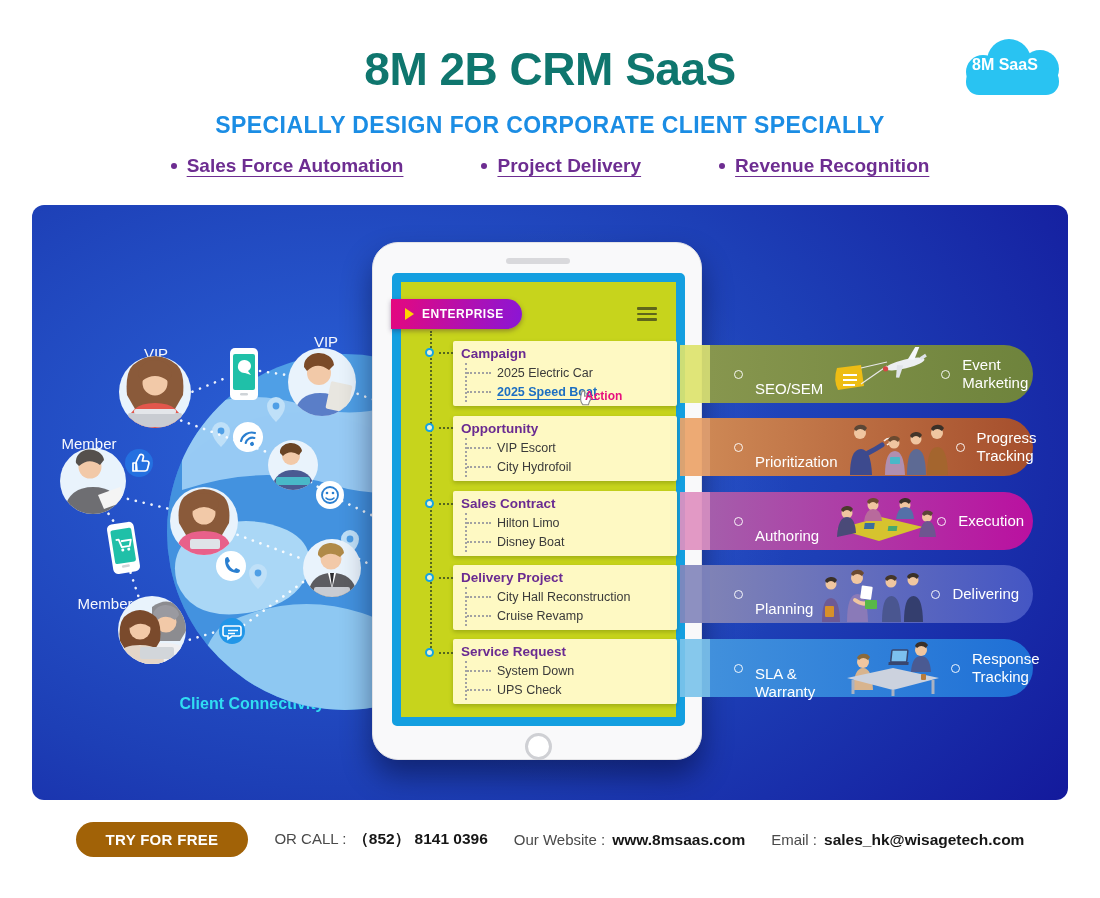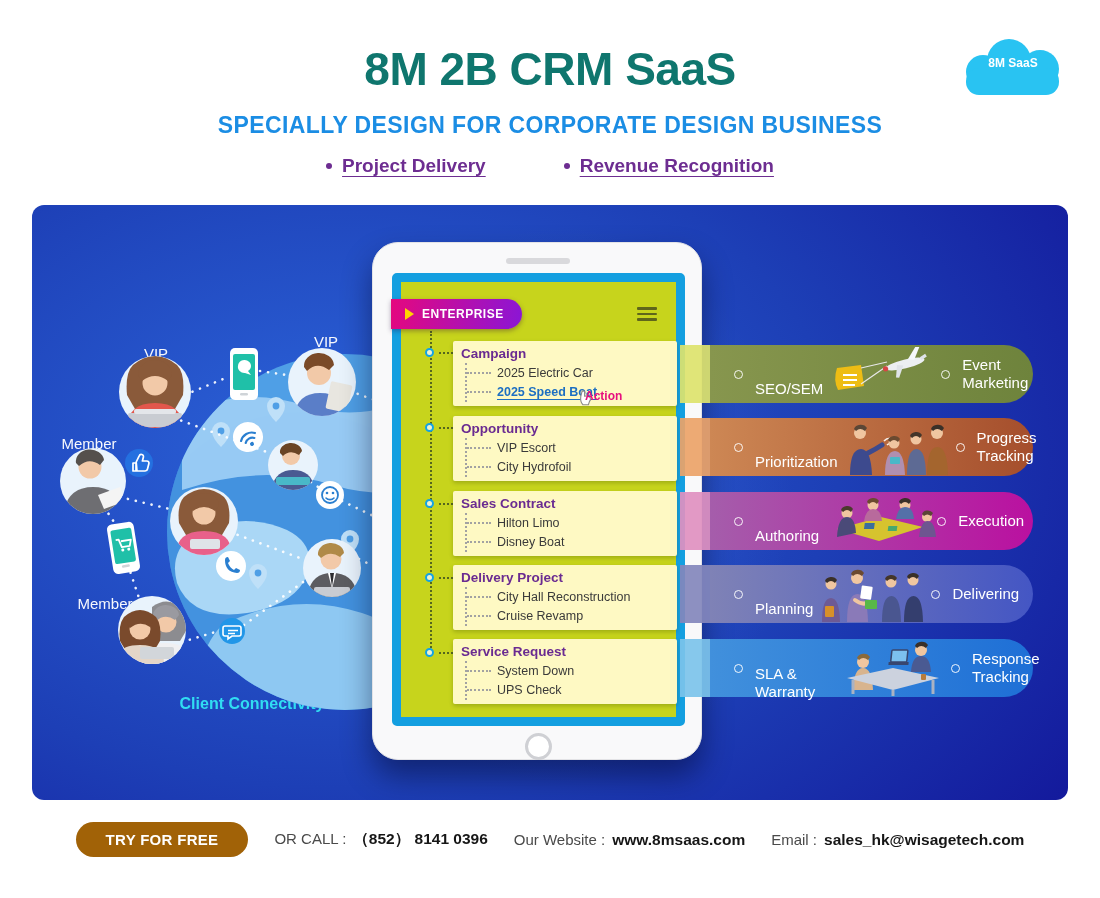--- a/index.html
+++ b/index.html
@@ -4,22 +4,22 @@
 <style>
   * { margin:0; padding:0; box-sizing:border-box; }
   body { background:#fff; font-family:"Liberation Sans", sans-serif; }
   .page { position:relative; width:1100px; height:898px; background:#fff; overflow:hidden; }
 
   
   .title { position:absolute; top:42px; left:0; width:100%; text-align:center;
            font-size:46px; font-weight:bold; color:#0f766e; letter-spacing:-.5px; }
   .cloud { position:absolute; left:956px; top:34px; width:114px; height:64px; }
   .cloud svg { position:absolute; inset:0; }
-  .cloud .cloud-text { position:absolute; top:22px; left:0; width:100%; text-align:center;
-           color:#fff; font-weight:bold; font-size:12px; }
+  .cloud .cloud-text { position:absolute; top:22px; left:16px; width:100%; 
+           color:#fff; font-weight:bold; font-size:16px; }
   .subtitle { position:absolute; top:112px; left:0; width:100%; text-align:center;
            font-size:23px; font-weight:bold; color:#1b8de4; letter-spacing:.4px; }
   .links { position:absolute; top:155px; left:0; width:100%; display:flex;
            justify-content:center; gap:78px; }
   .link-item { display:flex; align-items:center; gap:10px; }
   .link-item .dot { width:6px; height:6px; border-radius:50%; background:#6d2d91; }
   .link-item a { font-size:19px; font-weight:bold; color:#6d2d91; text-decoration:underline;
            text-underline-offset:4px; cursor:pointer; }
 
   
@@ -106,22 +106,26 @@
     <svg viewBox="0 0 114 64">
       <g fill="#29c3f2">
         <circle cx="27" cy="38" r="17"></circle>
           <circle cx="53" cy="27" r="22"></circle>
           <circle cx="84" cy="35" r="19"></circle>
         <rect x="10" y="34" width="93" height="27" rx="13"></rect>
       </g>
     </svg>
     <div class="cloud-text">8M SaaS</div>
   </div>
-  <div class="subtitle">SPECIALLY DESIGN FOR CORPORATE DESIGN BUSINESS</div>
+  <div class="subtitle">SPECIALLY DESIGN FOR CORPORATE CLIENT SPECIALLY</div>
   <nav class="links">
+    <div class="link-item">
+      <span class="dot"></span>
+      <a>Sales Force Automation</a>
+    </div>
     <div class="link-item">
       <span class="dot"></span>
       <a>Project Delivery</a>
     </div>
     <div class="link-item">
       <span class="dot"></span>
       <a>Revenue Recognition</a>
     </div>
   </nav>
 

